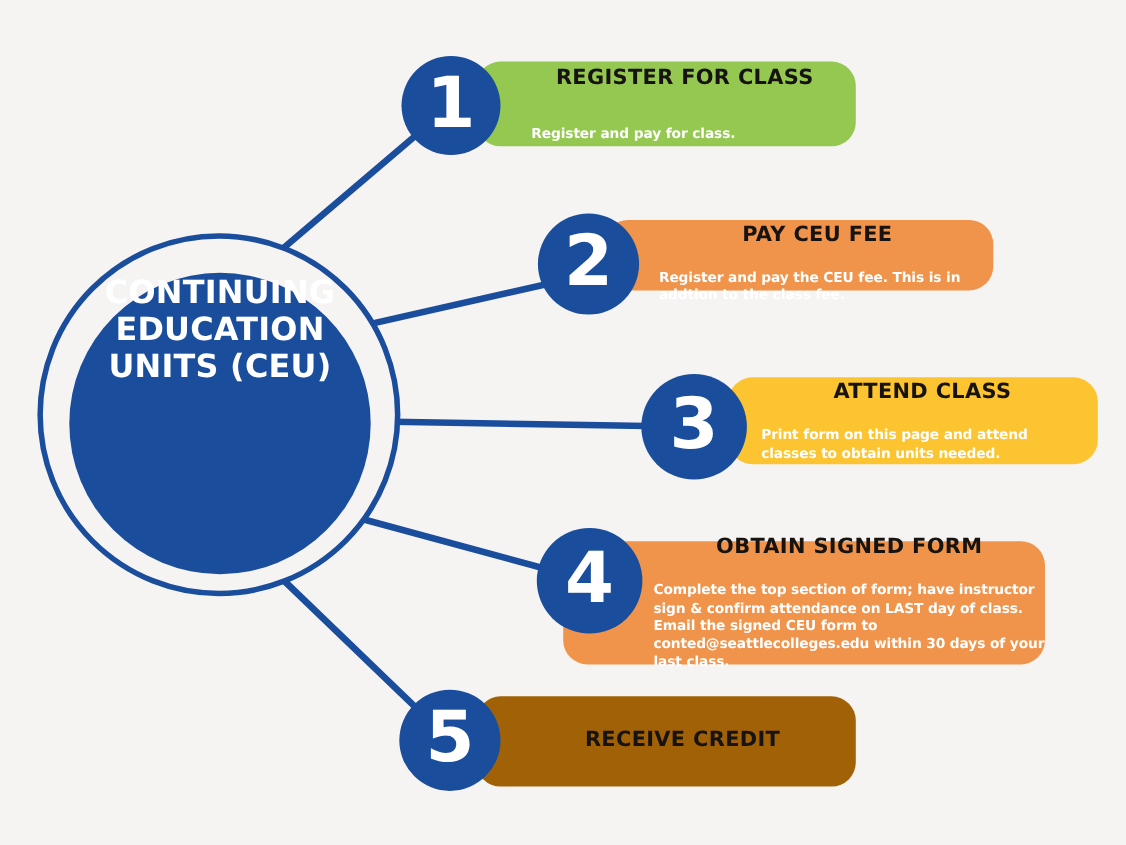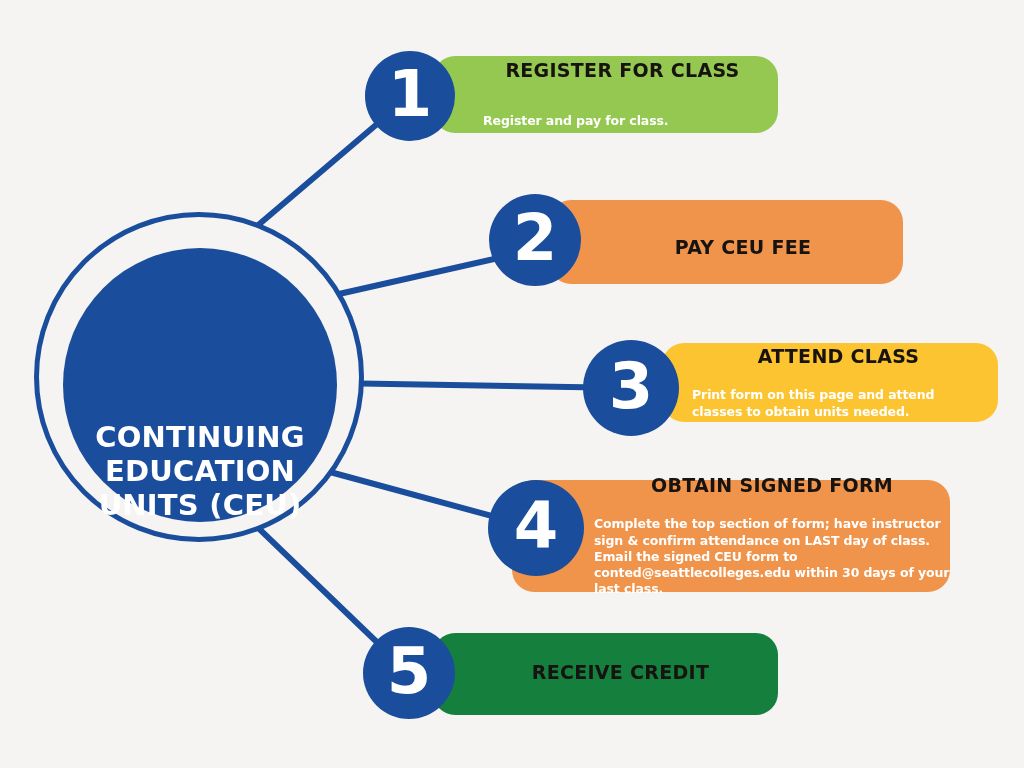--- a/index.html
+++ b/index.html
@@ -20,21 +20,21 @@
   #connectors{position:absolute;left:0;top:0;z-index:1;}
 
   
   .center-outer{
     position:absolute;left:34px;top:212px;width:330px;height:330px;
     border-radius:50%;border:5px solid var(--blue);background:var(--bg);z-index:2;
   }
   .center-inner{
     position:absolute;left:63px;top:248px;width:274px;height:274px;
     border-radius:50%;background:var(--blue);z-index:3;
-    display:flex;flex-direction:column;align-items:center;justify-content:flex-end;
+    display:flex;flex-direction:column;align-items:center;justify-content:space-between;
     text-align:center;color:#fff;
   }
   .center-title{
     width:256px;font-size:29px;line-height:34px;font-weight:800;letter-spacing:0.2px;
   }
   .center-subtitle{
     margin-top:12px;font-size:27px;font-weight:400;letter-spacing:0.5px;
   }
 
   
@@ -44,23 +44,23 @@
   }
   .step-title{
     font-size:19px;font-weight:800;letter-spacing:0.3px;color:var(--title_text);
     text-align:center;margin-bottom:4px;
   }
   .step-body{
     font-size:12.5px;font-weight:700;line-height:1.3;color:var(--body_text);
     text-align:left;letter-spacing:-0.1px;margin-top:16px;
   }
   #box-1{left:433px;top:56px;width:345px;height:77px;padding:6px 16px 6px 50px;}
-  #box-2{left:549px;top:200px;width:354px;height:84px;padding:20px 16px 6px 50px;}
+  #box-2{left:549px;top:200px;width:354px;height:64px;padding:20px 16px 6px 50px;}
   #box-3{left:662px;top:343px;width:336px;height:79px;padding:6px 13px 6px 30px;}
-  #box-4{left:512px;top:480px;width:438px;height:112px;padding:6px 0 6px 82px;}
+  #box-4{left:512px;top:492px;width:438px;height:112px;padding:6px 0 6px 82px;}
   #box-5{left:433px;top:633px;width:345px;height:82px;padding:6px 16px 6px 46px;}
 
   
   .step-circle{
     position:absolute;z-index:4;border-radius:50%;background:var(--blue);
     display:flex;align-items:center;justify-content:center;
   }
   .step-number{
     color:#fff;font-weight:800;font-size:64px;line-height:1;
     transform:translateY(-2px);
@@ -83,30 +83,31 @@
     <line x1="330" y1="472" x2="536" y2="528" stroke="#1a4d9c" stroke-width="6" stroke-linecap="round"></line>
     <line x1="250" y1="520" x2="409" y2="673" stroke="#1a4d9c" stroke-width="6" stroke-linecap="round"></line>
   </svg>
 
   <div class="step-box" id="box-1" style="background: rgb(148, 200, 81); gap: 12px;">
     <div class="step-title">REGISTER FOR CLASS</div>
     <div class="step-body">Register and pay for class.</div>
   </div>
   <div class="step-box" id="box-2" style="background: rgb(240, 148, 75);">
     <div class="step-title">PAY CEU FEE</div>
+    <div class="step-body">Register and pay the CEU fee. This is in addtion to the class fee.</div>
   </div>
   <div class="step-box" id="box-3" style="background: rgb(252, 196, 48);">
     <div class="step-title">ATTEND CLASS</div>
     <div class="step-body">Print form on this page and attend classes to obtain units needed.</div>
   </div>
   <div class="step-box" id="box-4" style="background: rgb(240, 148, 75);">
     <div class="step-title">OBTAIN SIGNED FORM</div>
     <div class="step-body">Complete the top section of form; have instructor sign &amp; confirm attendance on LAST day of class. Email the signed CEU form to conted@seattlecolleges.edu within 30 days of your last class.</div>
   </div>
-  <div class="step-box" id="box-5" style="background: #15803d;">
+  <div class="step-box" id="box-5" style="background: #a16207;">
     <div class="step-title">RECEIVE CREDIT</div>
   </div>
 
   <div class="step-circle" id="circle-1">
     <span class="step-number">1</span>
   </div>
   <div class="step-circle" id="circle-2">
     <span class="step-number">2</span>
   </div>
   <div class="step-circle" id="circle-3">

